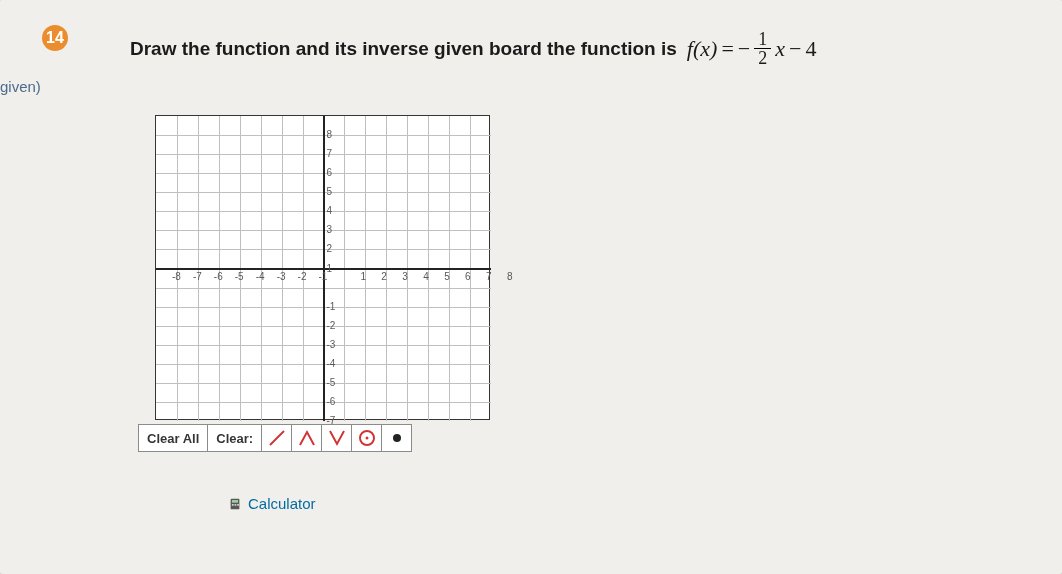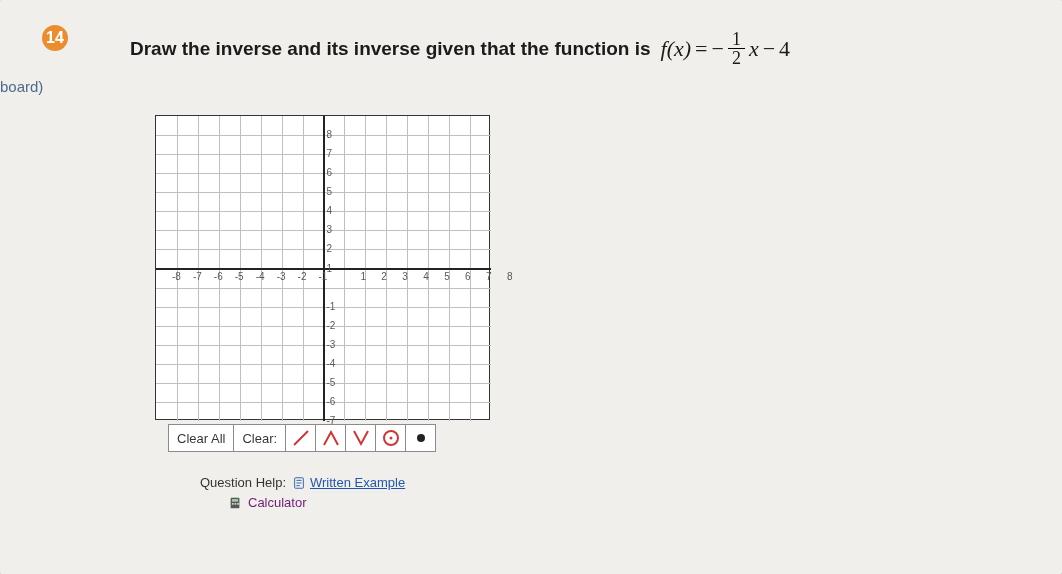--- a/index.html
+++ b/index.html
@@ -86,24 +86,25 @@
       left: 0; top: 0;
       width: 335px; height: 305px;
       background: #fdfdfc;
       border: 1px solid #333;
     }
     .gridline { position: absolute; background: #999; }
     .axisline { position: absolute; background: #222; }
     .axlabel { position: absolute; font-size: 10px; color: #555; font-family: Arial; }
     .toolbar {
       position: absolute;
-      left: 168px;
+      left: 138px;
       top: 424px;
       display: flex;
       align-items: center;
+      font-weight: bold;
     }
     .tool-btn, .tool-txtbtn {
       border: 1px solid #888;
       background: #fff;
       height: 28px;
       display: inline-flex;
       align-items: center;
       justify-content: center;
       font-size: 13px;
       color: #333;
@@ -120,22 +121,22 @@
       color: #333;
       display: flex;
       align-items: center;
       gap: 6px;
     }
     .help-link { color: #2255aa; text-decoration: underline; cursor: pointer; display: inline-flex; align-items: center; gap: 4px; }
     .calc-row {
       position: absolute;
       left: 228px;
       top: 495px;
-      font-size: 13px;
-      color: #701a75;
+      font-size: 15px;
+      color: #0369a1;
       display: flex;
       align-items: center;
       gap: 6px;
     }
     .submit-btn {
       position: absolute;
       left: 200px;
       top: 525px;
       background: #3d6a8a;
       color: #fff;
@@ -147,36 +148,36 @@
     .icon-sm { width: 14px; height: 14px; }
   </style>
 </head>
 <body>
 
 <div class="page">
   <div class="content-panel">
     <div class="badge">14</div>
 
     <div class="question-text">
-      <span>Draw the inverse and its inverse given that the function is</span>
+      <span>Draw the function and its inverse given board the function is</span>
       <span class="math">
         <span style="font-style:italic">f(x)</span>
         <span>=</span>
         <span>−</span>
         <span class="frac">
           <span class="num">1</span>
           <span class="den">2</span>
         </span>
         <span style="font-style:italic">x</span>
         <span>−</span>
         <span>4</span>
       </span>
     </div>
 
-    <div class="board-label">board)</div>
+    <div class="board-label">given)</div>
 
     <div class="graph-area">
       <div class="graph-box">
           <div class="gridline" style="left: 20.9375px; top: 0px; width: 1px; height: 305px; background: rgb(187, 187, 187);"></div>
           <div class="gridline" style="top: 19.0625px; left: 0px; height: 1px; width: 335px; background: rgb(187, 187, 187);"></div>
           <div class="gridline" style="left: 41.875px; top: 0px; width: 1px; height: 305px; background: rgb(187, 187, 187);"></div>
           <div class="gridline" style="top: 38.125px; left: 0px; height: 1px; width: 335px; background: rgb(187, 187, 187);"></div>
           <div class="gridline" style="left: 62.8125px; top: 0px; width: 1px; height: 305px; background: rgb(187, 187, 187);"></div>
           <div class="gridline" style="top: 57.1875px; left: 0px; height: 1px; width: 335px; background: rgb(187, 187, 187);"></div>
           <div class="gridline" style="left: 83.75px; top: 0px; width: 1px; height: 305px; background: rgb(187, 187, 187);"></div>
@@ -264,32 +265,20 @@
             <circle cx="10" cy="10" r="1.5" fill="#c33"></circle>
           </svg>
       </div>
       <div class="tool-btn" style="border-left:none">
         <svg viewBox="0 0 20 20">
             <circle cx="10" cy="10" r="4" fill="#222"></circle>
           </svg>
       </div>
     </div>
 
-    <div class="help-row">
-      <span>Question Help:</span>
-      <span class="help-link">
-        <svg class="icon-sm" viewBox="0 0 16 16">
-            <rect x="3" y="2" width="10" height="12" rx="1" fill="none" stroke="#2255aa" stroke-width="1"></rect>
-            <line x1="5" y1="5" x2="11" y2="5" stroke="#2255aa"></line>
-            <line x1="5" y1="8" x2="11" y2="8" stroke="#2255aa"></line>
-            <line x1="5" y1="11" x2="9" y2="11" stroke="#2255aa"></line>
-          </svg>
-        <span>Written Example</span>
-      </span>
-    </div>
     <div class="calc-row">
       <svg class="icon-sm" viewBox="0 0 16 16">
           <rect x="3" y="2" width="10" height="12" rx="1" fill="#555"></rect>
           <rect x="4.5" y="3.5" width="7" height="3" fill="#9c9"></rect>
           <rect x="4.5" y="8" width="2" height="2" fill="#ccc"></rect>
           <rect x="7.5" y="8" width="2" height="2" fill="#ccc"></rect>
           <rect x="10.5" y="8" width="2" height="2" fill="#ccc"></rect>
         </svg>
       <span>Calculator</span>
     </div>

